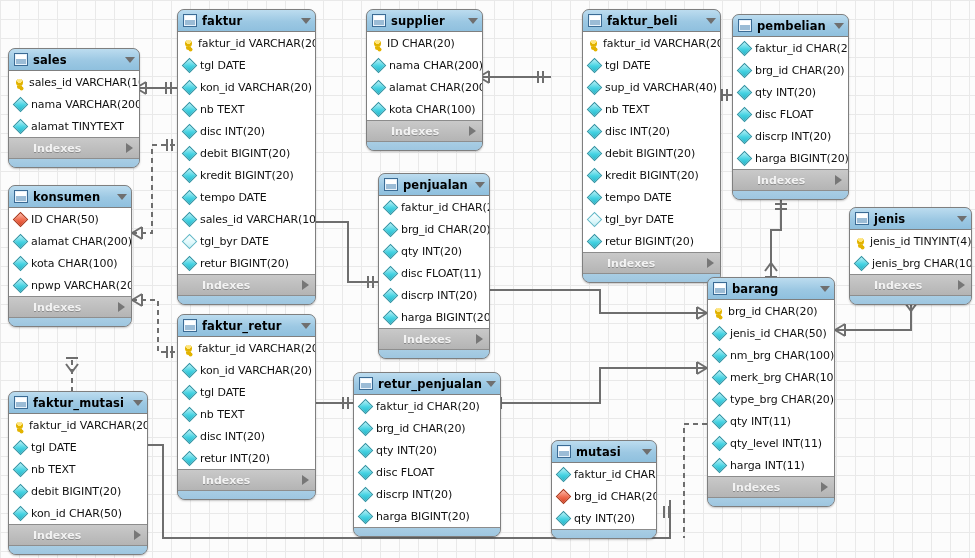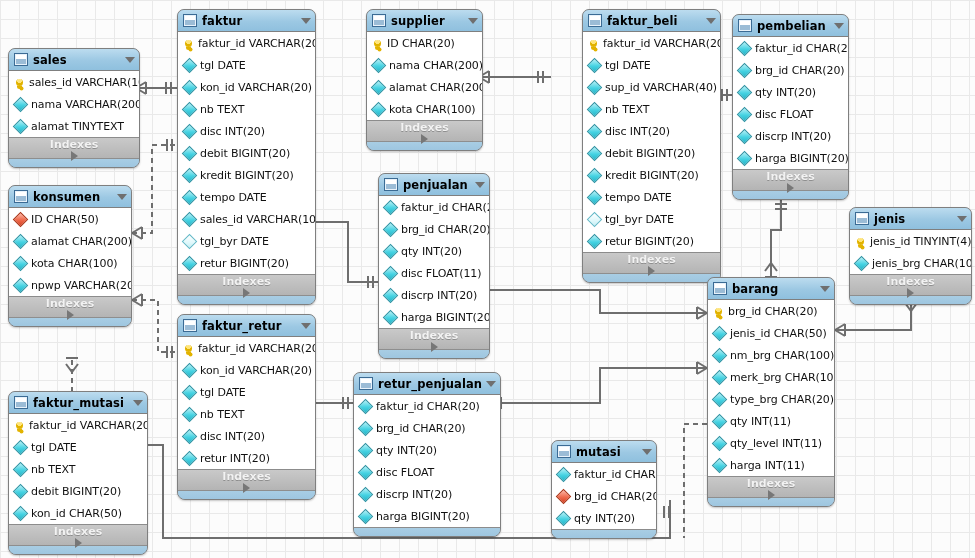--- a/index.html
+++ b/index.html
@@ -87,24 +87,23 @@
   
   .k-red{
     width:9px;height:9px;margin:0 5px 0 1px;
     background:linear-gradient(135deg,#ffb9a8 0%,#ef6a4c 55%,#d64123 100%);
     border:1px solid #a93315;
     transform:rotate(45deg);
   }
   .cname{font-size:11px;color:#111;letter-spacing:-.1px;}
   .idx{
     height:20px;display:flex;align-items:center;
-    padding:0 6px 0 6px;
+    padding:0 6px 0 24px;
     background:linear-gradient(to bottom,#c9c9c9 0%,#b4b4b4 100%);
     border-bottom:1px solid #8e8e8e;
-    flex-direction:column;
   }
   .idx-l{flex:1 1 auto;font-size:11px;font-weight:bold;color:#f2f2f2;
          text-shadow:0 1px 0 rgba(0,0,0,.25);}
   .idx-a{width:0;height:0;border-top:5px solid transparent;
          border-bottom:5px solid transparent;border-left:7px solid #777;}
   .foot{height:8px;background:linear-gradient(to bottom,#a8cde4,#9ec6e0);}
 </style>
 </head>
 <body>
 

